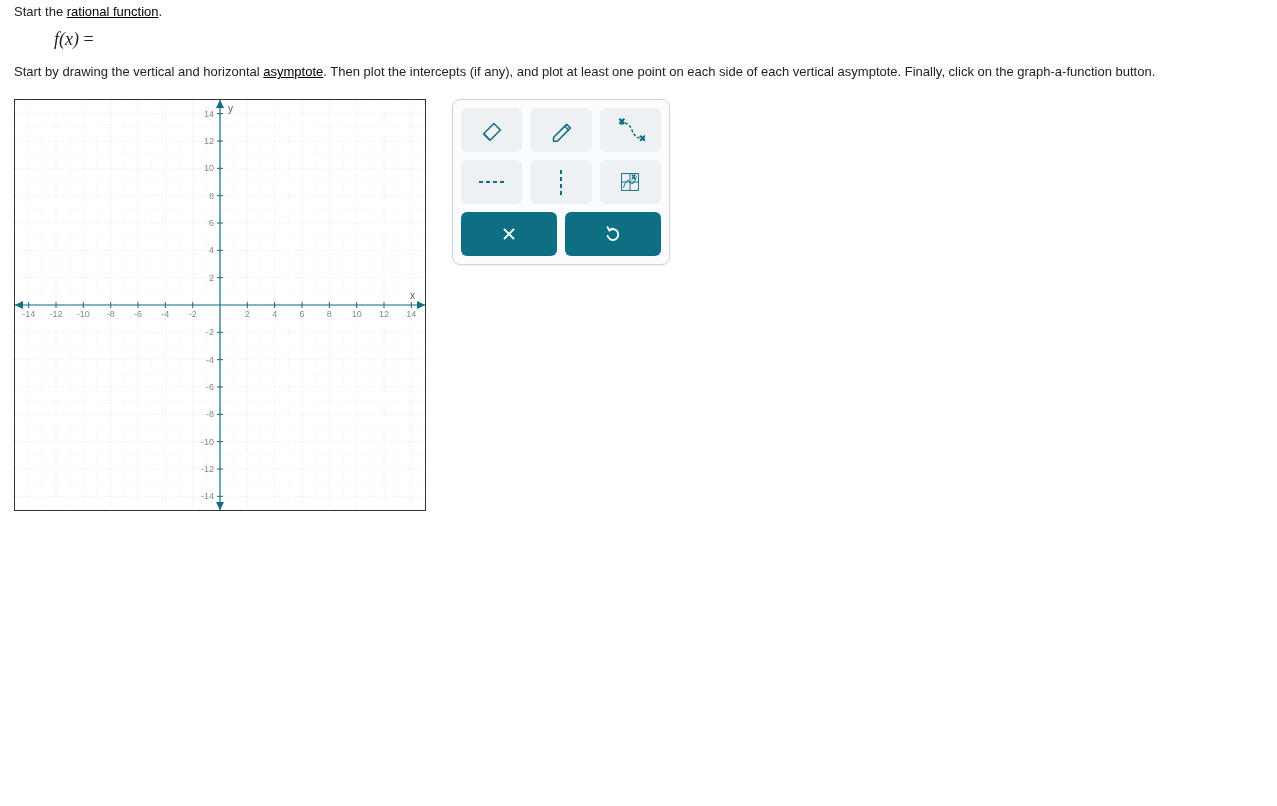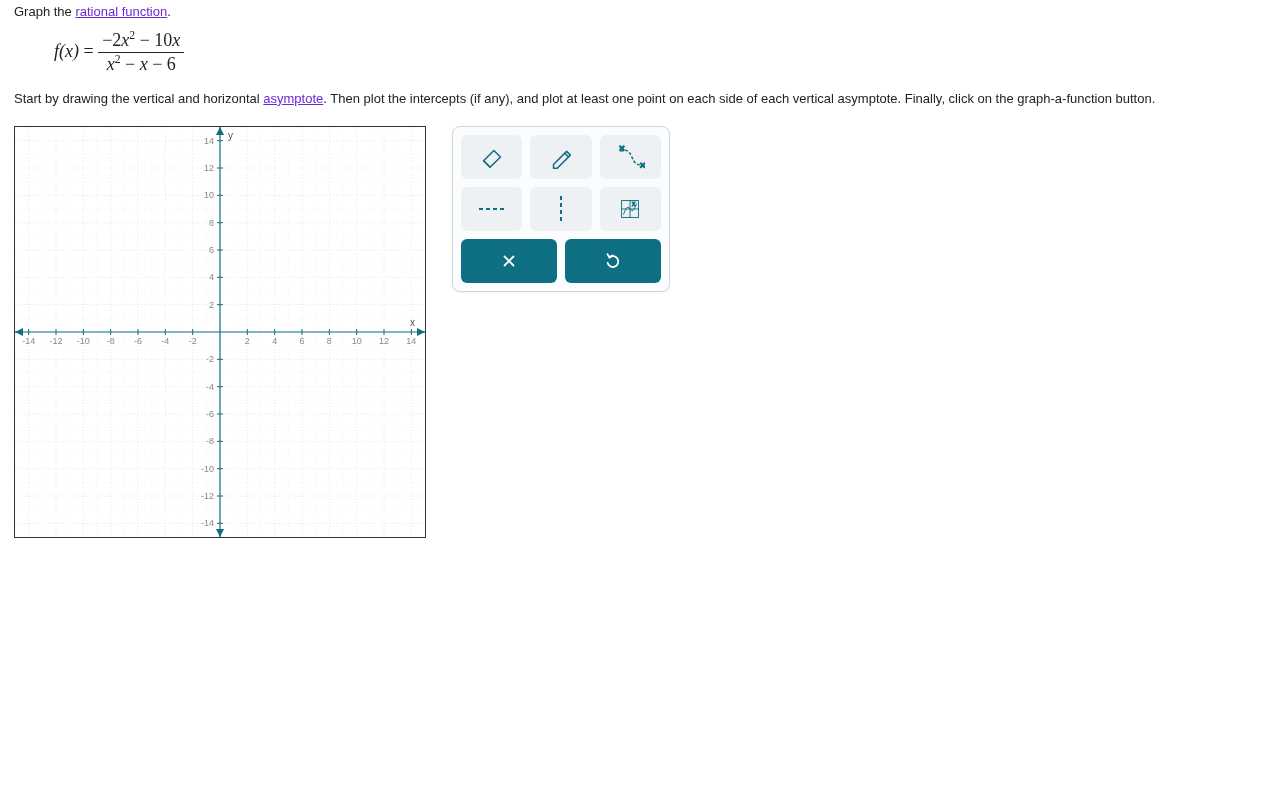--- a/index.html
+++ b/index.html
@@ -3,21 +3,21 @@
 <meta charset="utf-8">
 <style>
   body{
     margin:0;
     padding:4px 14px;
     font-family:Verdana,Geneva,sans-serif;
     font-size:13px;
     color:#222;
     background:#fff;
   }
-  .link{color:#6d28d9;text-decoration:underline;}
+  .link{color:#000000;text-decoration:underline;}
   .eq{
     margin:10px 0 14px 40px;
     font-family:"Times New Roman",serif;
     font-size:18px;
   }
   .eq .fn{font-style:italic;}
   .frac{display:inline-block;vertical-align:middle;text-align:center;position:relative;}
   .frac .num{display:block;border-bottom:1px solid #222;padding:0 4px;line-height:1.3;}
   .frac .den{display:block;padding:0 4px;line-height:1.3;}
   sup{font-size:0.65em;vertical-align:super;line-height:0;}
@@ -55,29 +55,25 @@
   .action-btn svg{width:18px;height:18px;}
   .dashed-h{display:flex;align-items:center;gap:3px;}
   .dashed-h span{width:4px;height:2px;background:#0e6e82;}
   .dashed-v{display:flex;flex-direction:column;align-items:center;gap:3px;}
   .dashed-v span{height:4px;width:2px;background:#0e6e82;}
 </style>
 </head>
 <body>
 
 <div>
-  <span>Graph the </span><a class="link">rational function</a><span>.</span>
+  <span>Start the </span><a class="link">rational function</a><span>.</span>
 </div>
 
 <div class="eq">
   <span class="fn">f(x)</span> =
-  <span class="frac">
-    <span class="num">−2<span class="fn">x</span><sup>2</sup> − 10<span class="fn">x</span></span>
-    <span class="den"><span class="fn">x</span><sup>2</sup> − <span class="fn">x</span> − 6</span>
-  </span>
 </div>
 
 <div>
   <span>Start by drawing the vertical and horizontal </span><a class="link">asymptote</a><span>. Then plot the intercepts (if any), and plot at least one point on each side of each vertical asymptote. Finally, click on the graph-a-function button.</span>
 </div>
 
 <div class="row">
   <div class="graph-wrap">
     <svg id="grid-svg" width="410" height="410" viewBox="0 0 410 410">
         <line x1="0" y1="0" x2="0" y2="410" stroke="#d6d6d6" stroke-width="0.3" stroke-dasharray="1 2"></line>

